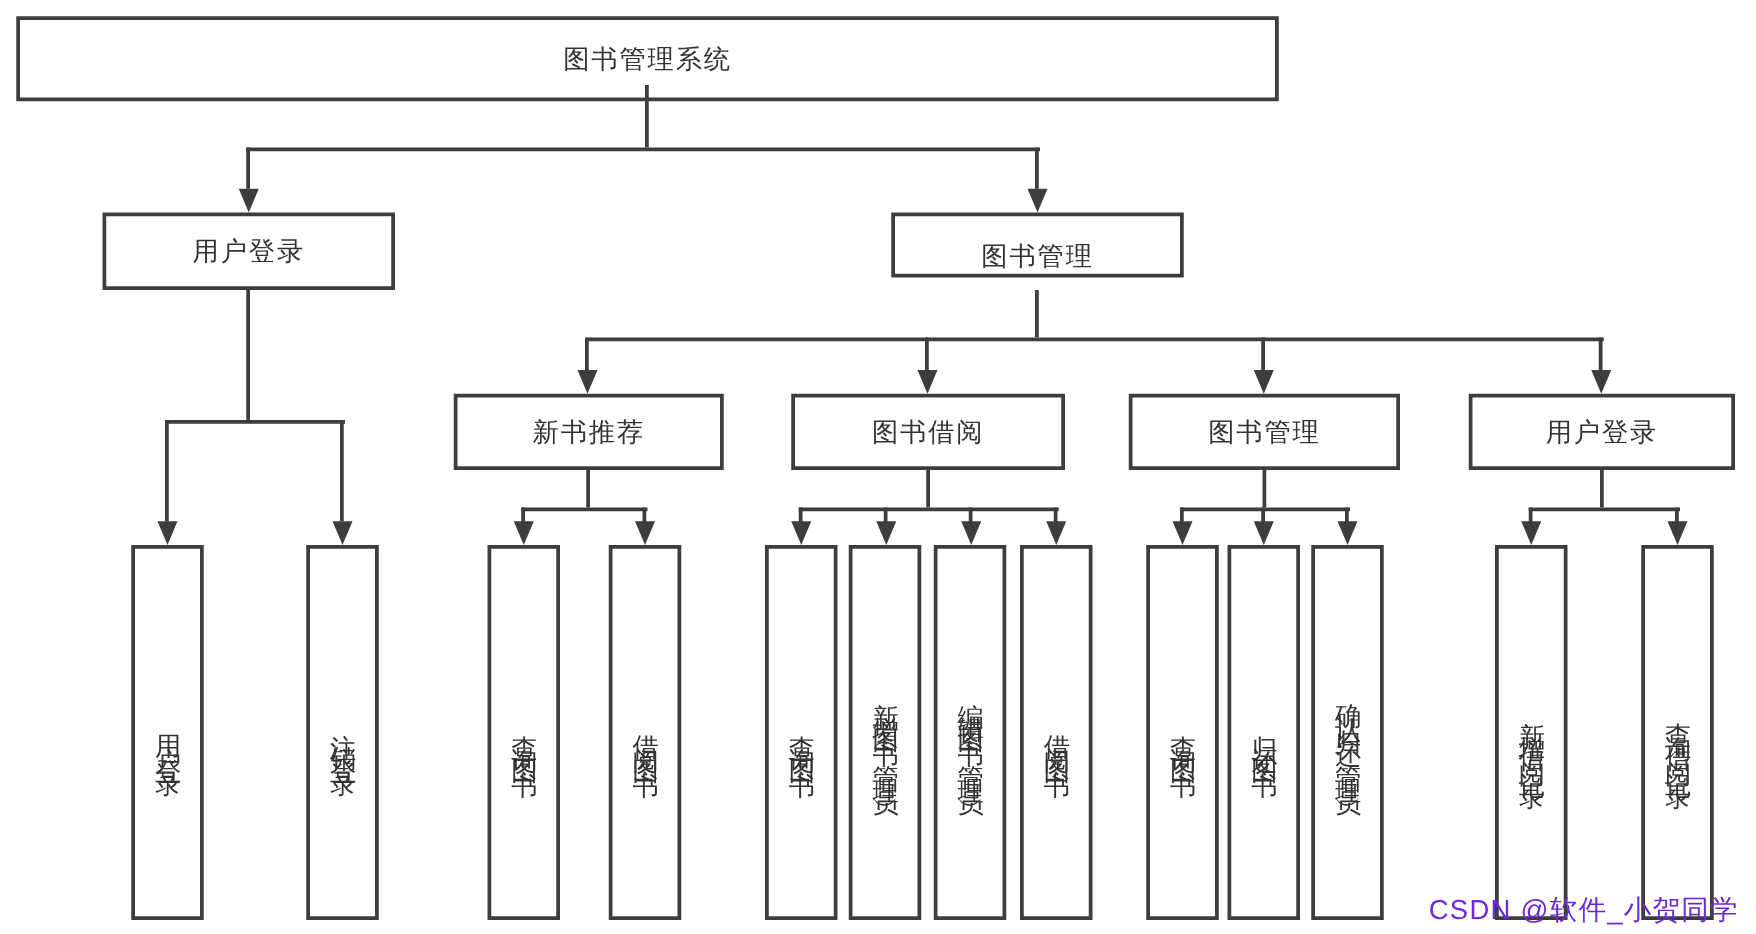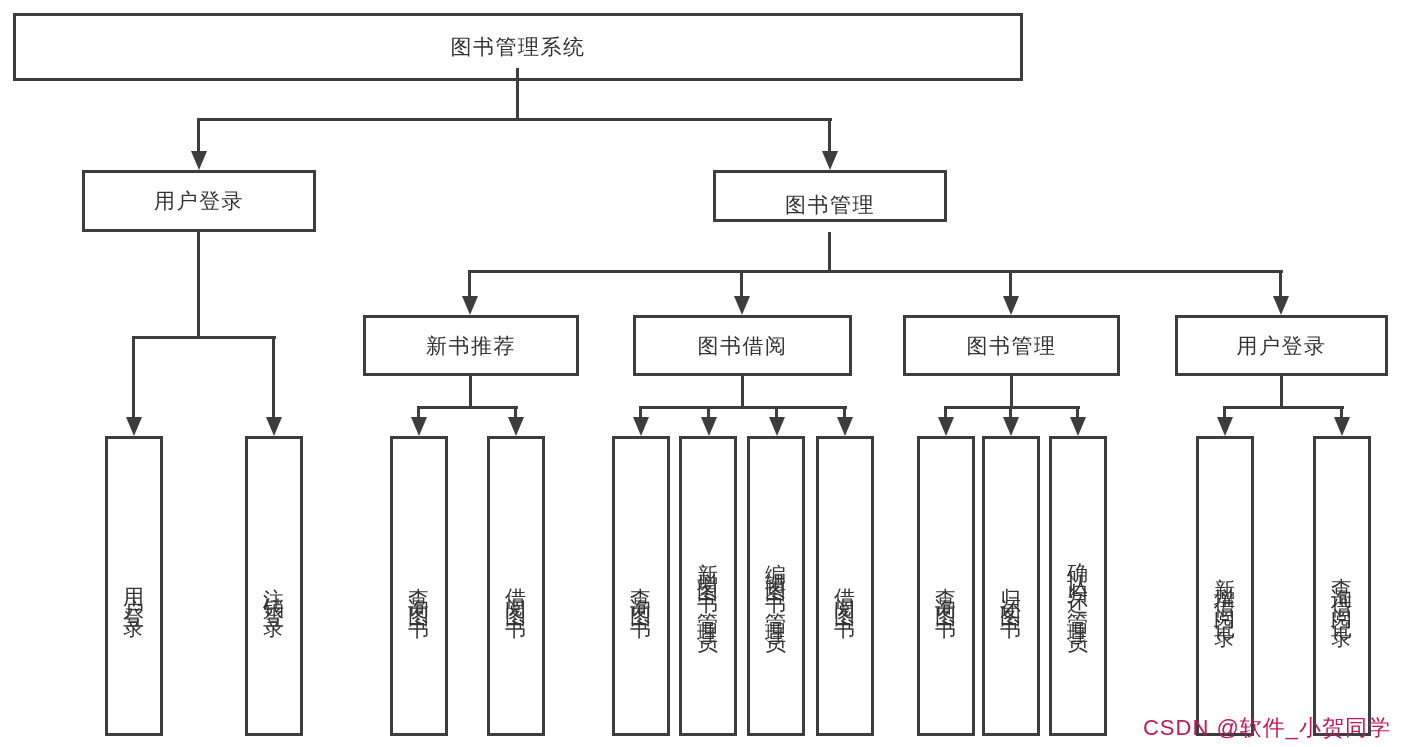--- a/index.html
+++ b/index.html
@@ -58,21 +58,21 @@
     border-left: 8px solid transparent;
     border-right: 8px solid transparent;
     border-top: 19px solid #3d3d3d;
   }
   .watermark {
     position: absolute;
     right: 14px;
     bottom: 4px;
     font-size: 22px;
     letter-spacing: 1px;
-    color: #be185d;
+    color: #6d28d9;
     z-index: 10;
     white-space: nowrap;
   }
 </style>
 </head>
 <body>
 
 <div id="canvas">
 
   <div class="hbox" style="left:13px; top:13px; width:1010px; height:68px;">

